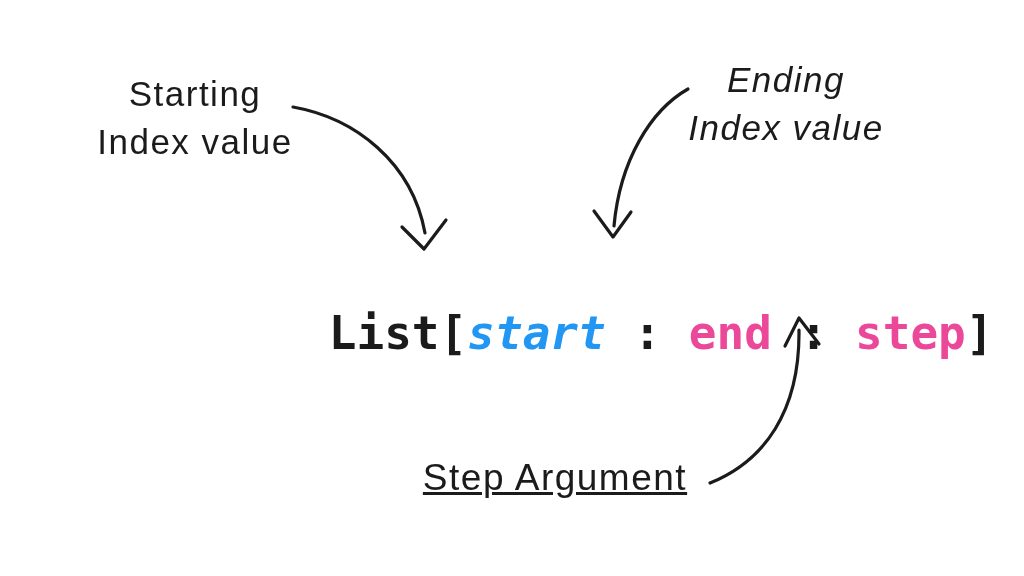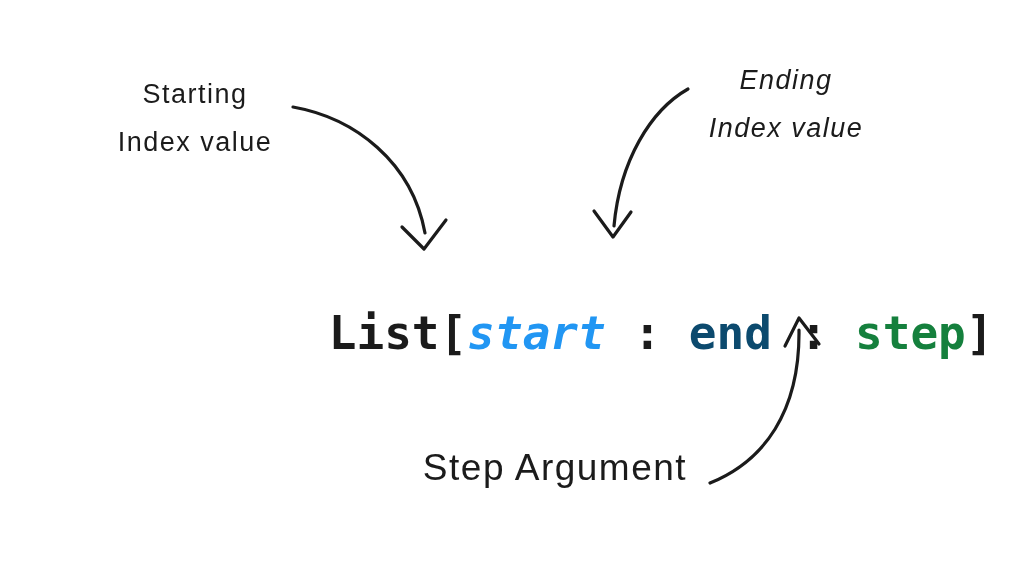--- a/index.html
+++ b/index.html
@@ -25,42 +25,43 @@
   }
   .arrows-layer path {
     fill: none;
     stroke: currentColor;
     stroke-width: 3.2;
     stroke-linecap: round;
     stroke-linejoin: round;
   }
   .label {
     position: absolute;
-    font-size: 27px;
+    font-size: 35px;
     line-height: 48px;
     letter-spacing: 1.5px;
     text-align: center;
     white-space: nowrap;
   }
   .label-starting {
     left: 40px;
     top: 70px;
     width: 310px;
   }
   .label-ending {
     left: 636px;
     top: 56px;
     width: 300px;
     font-style: italic;
   }
   .label-step {
     left: 400px;
-    top: 444px;
+    top: 454px;
     width: 310px;
     font-size: 37px;
+    text-decoration: underline;
   }
   .code-line {
     position: absolute;
     left: 218px;
     top: 252px;
     font-family: "DejaVu Sans Mono", "Liberation Mono", monospace;
     font-weight: bold;
     font-size: 46px;
     line-height: 54px;
     white-space: pre;
@@ -91,18 +92,18 @@
     <div>Starting</div>
     <div>Index value</div>
   </div>
 
   <div class="label label-ending">
     <div>Ending</div>
     <div>Index value</div>
   </div>
 
   <div class="code-line">
-    <span style="color: rgb(27, 27, 27); text-align: center;">List[</span><span style="color: rgb(33, 150, 243); font-style: italic;">start</span><span style="color: rgb(27, 27, 27);"> : </span><span style="color: #0c4a6e; margin-top: 42px;">end</span><span style="color: rgb(27, 27, 27);"> : </span><span style="color: #15803d; margin-top: 16px;">step</span><span style="color: rgb(27, 27, 27);">]</span>
+    <span style="color: rgb(27, 27, 27); text-align: center;">List[</span><span style="color: rgb(33, 150, 243); font-style: italic;">start</span><span style="color: rgb(27, 27, 27);"> : </span><span style="color: #ec4899; margin-top: 42px;">end</span><span style="color: rgb(27, 27, 27);"> : </span><span style="color: #ec4899; margin-top: 16px;">step</span><span style="color: rgb(27, 27, 27);">]</span>
   </div>
 
   <div class="label label-step">Step Argument</div>
 
 </div>
 
 </body></html>

